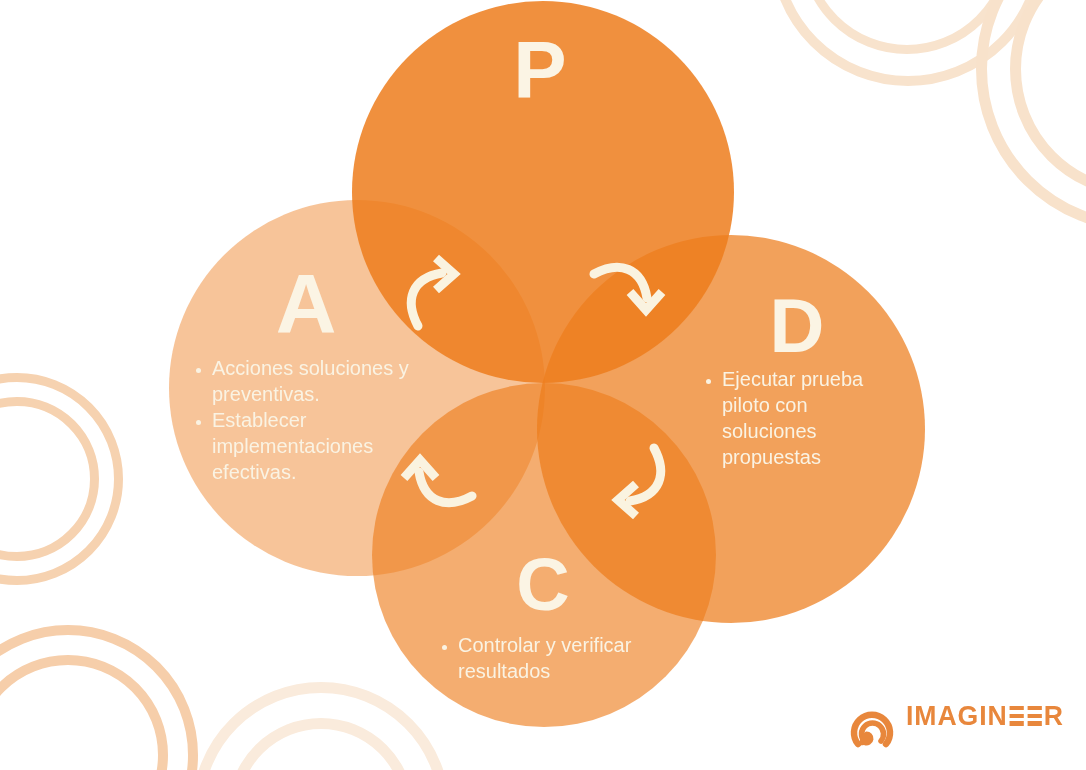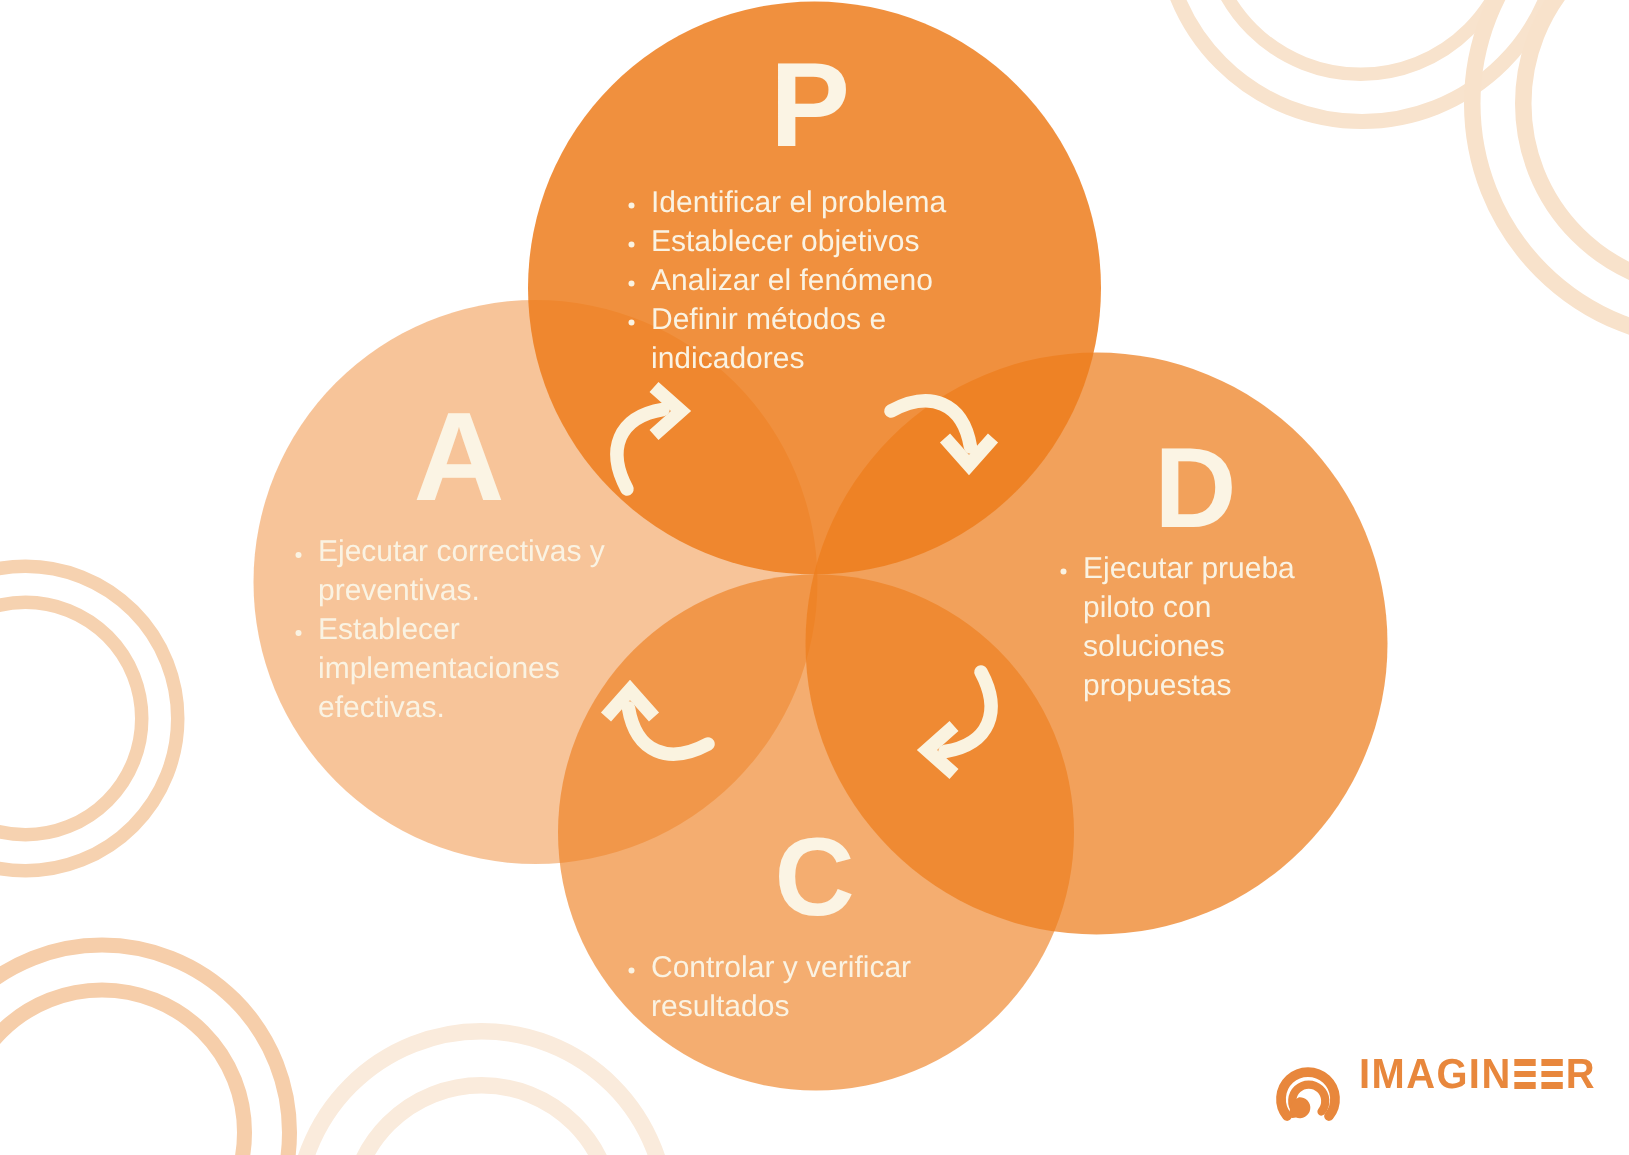--- a/index.html
+++ b/index.html
@@ -32,21 +32,21 @@
   .l-act  {left:306px;top:262px;font-size:84px;}
   .l-check{left:543px;top:548px;font-size:74px;}
 
   
   ul.bullets{position:absolute;margin:0;padding:0 0 0 30px;list-style:disc outside;
              color:#FAF3E3;font-size:20px;line-height:26px;z-index:10;}
   ul.bullets li::marker{color:#FAF3E3;font-size:15px;}
   .list-plan {left:404px;top:122px;width:235px;}
   .list-do   {left:692px;top:366px;width:145px;}
   .list-act  {left:182px;top:355px;width:212px;}
-  .list-check{left:404px;top:632px;width:200px;}
+  .list-check{left:428px;top:632px;width:200px;}
 
   
   .arrow{position:absolute;width:76px;height:76px;z-index:12;}
   .a-tr{left:586px;top:254px;}
   .a-br{left:598px;top:440px;transform:rotate(90deg);}
   .a-bl{left:404px;top:440px;transform:rotate(180deg);}
   .a-tl{left:398px;top:258px;transform:rotate(270deg);}
   .arrow svg{overflow:visible;display:block;}
 
   
@@ -102,31 +102,25 @@
       <path d="M8 20 C 34 6, 56 14, 61 44" fill="none" stroke="#FAF3E0" stroke-width="9" stroke-linecap="round"></path>
       <path d="M44 38 L60 56 L76 38" fill="none" stroke="#FAF3E0" stroke-width="9" stroke-linecap="butt" stroke-linejoin="miter"></path>
     </svg>
   </div>
 
   <div class="letter l-plan">P</div>
   <div class="letter l-do">D</div>
   <div class="letter l-act">A</div>
   <div class="letter l-check">C</div>
 
-  <ul class="bullets list-plan">
-      <li>Identificar el problema</li>
-      <li>Establecer objetivos</li>
-      <li>Analizar el fenómeno</li>
-      <li>Definir métodos e indicadores</li>
-    </ul>
   <ul class="bullets list-do">
       <li>Ejecutar prueba piloto con soluciones propuestas</li>
     </ul>
   <ul class="bullets list-act">
-      <li>Ejecutar correctivas y preventivas.</li>
+      <li>Acciones soluciones y preventivas.</li>
       <li>Establecer implementaciones efectivas.</li>
     </ul>
   <ul class="bullets list-check">
       <li>Controlar y verificar resultados</li>
     </ul>
 
   <div class="logo" aria-label="IMAGINEER">
     <svg class="logo-icon" width="46" height="52" viewBox="0 0 46 52">
       <path d="M8 44 A 18 18 0 1 1 36 44" fill="none" stroke="#E8873C" stroke-width="6.5" stroke-linecap="round"></path>
       <path d="M14 41 A 11 11 0 1 1 31 41" fill="none" stroke="#E8873C" stroke-width="5.5" stroke-linecap="round"></path>

